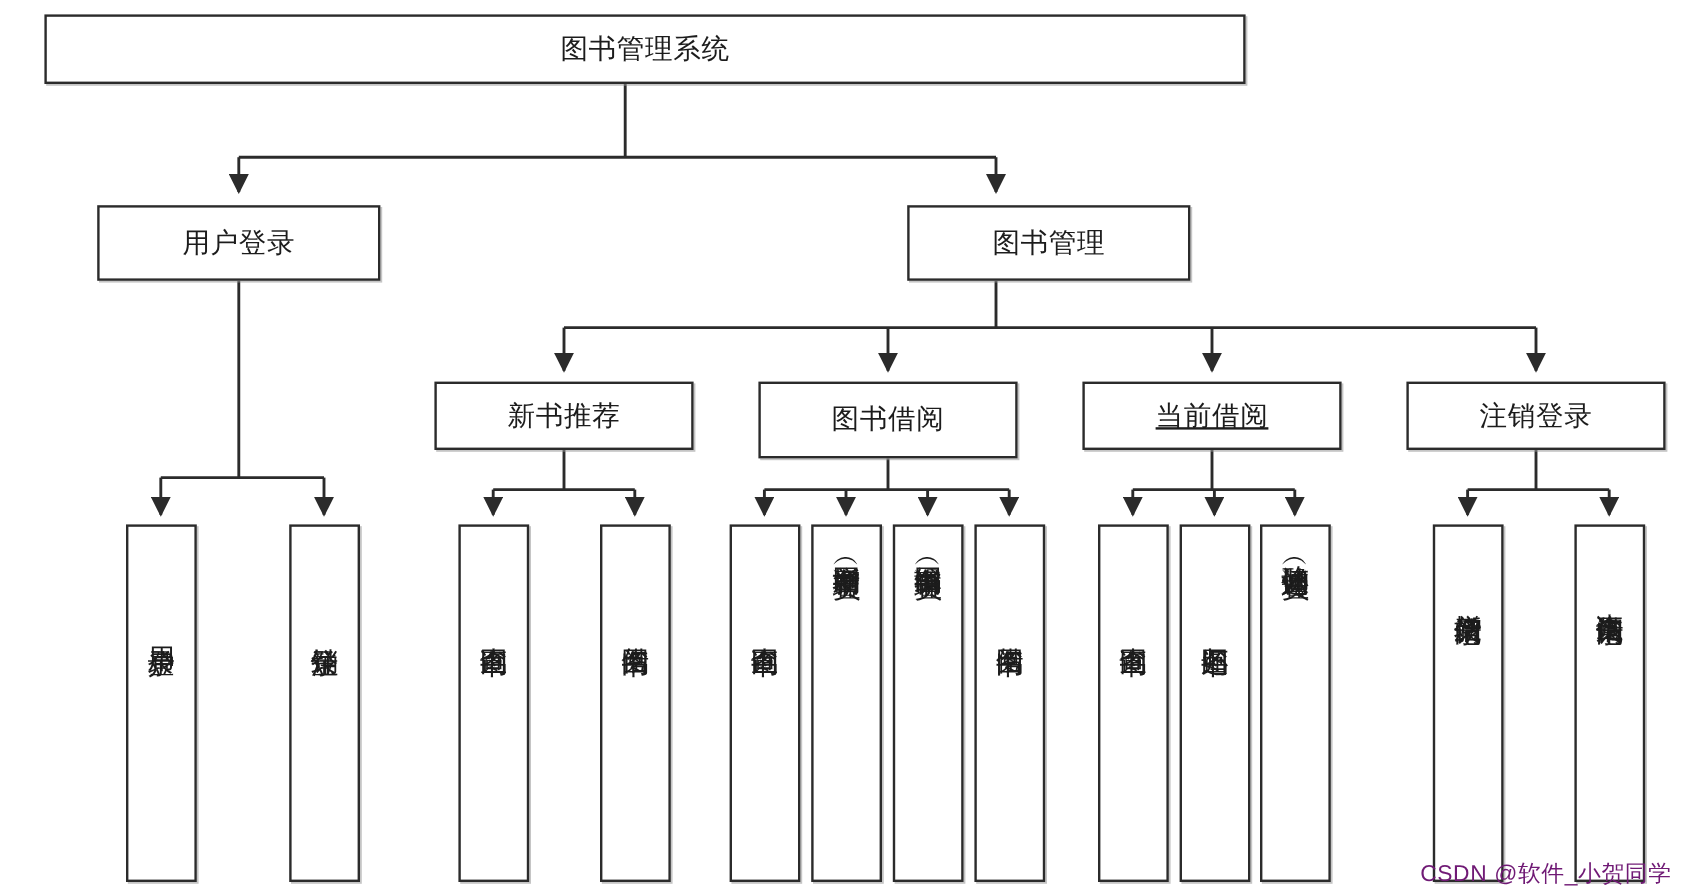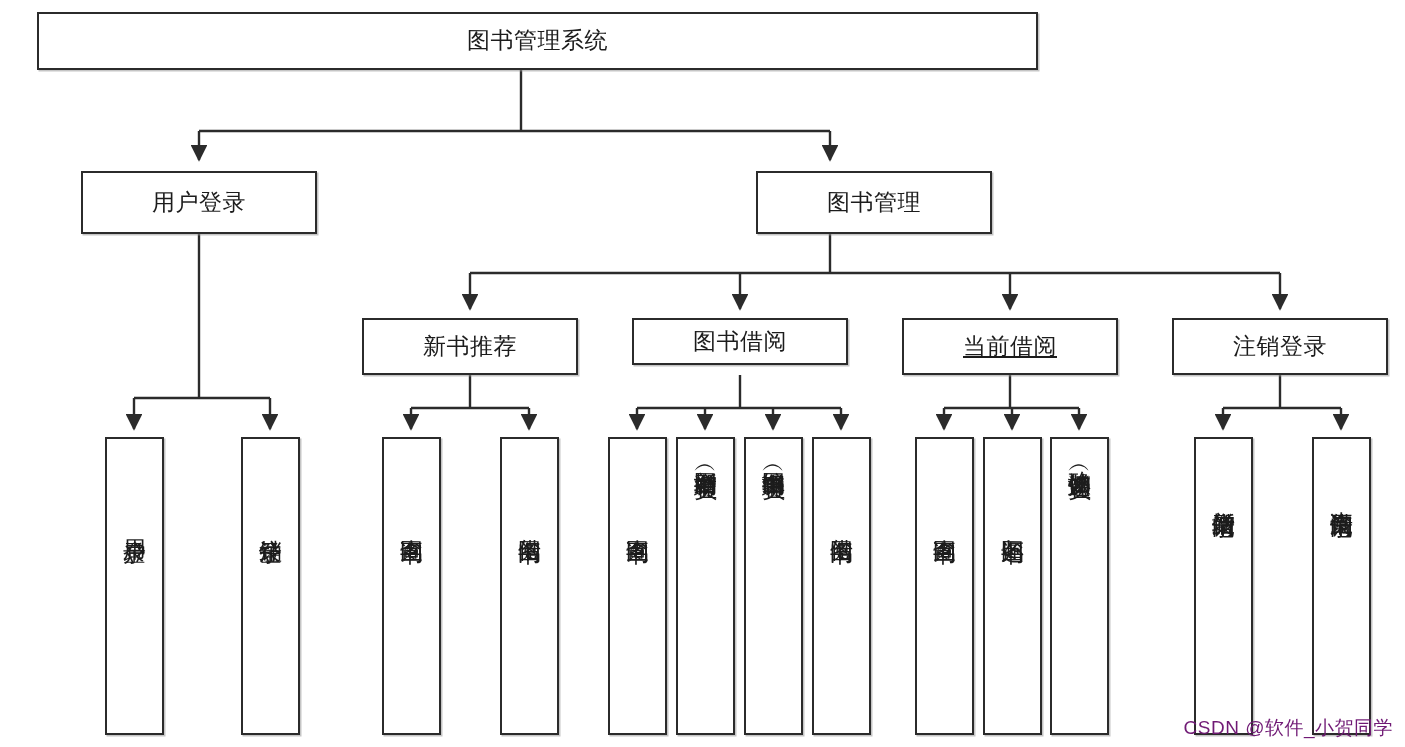--- a/index.html
+++ b/index.html
@@ -138,21 +138,21 @@
   <div class="node horizontal" style="left:81px; top:171px; width:236px; height:63px;">
     <span class="node-label">用户登录</span>
   </div>
   <div class="node horizontal" style="left:712px; top:171px; width:236px; height:63px;margin-left:44px;">
     <span class="node-label">图书管理</span>
   </div>
 
   <div class="node horizontal" style="left:362px; top:318px; width:216px; height:57px;">
     <span class="node-label">新书推荐</span>
   </div>
-  <div class="node horizontal" style="left:632px; top:318px; width:216px; height:47px;">
+  <div class="node horizontal" style="left:632px; top:318px; width:216px; height:64px;">
     <span class="node-label">图书借阅</span>
   </div>
   <div class="node horizontal" style="left:902px; top:318px; width:216px; height:57px;text-decoration:underline;">
     <span class="node-label">当前借阅</span>
   </div>
   <div class="node horizontal" style="left:1172px; top:318px; width:216px; height:57px;">
     <span class="node-label">注销登录</span>
   </div>
 
   <div class="node vertical mid" style="left:105px; top:437px; width:59px; height:298px;">

